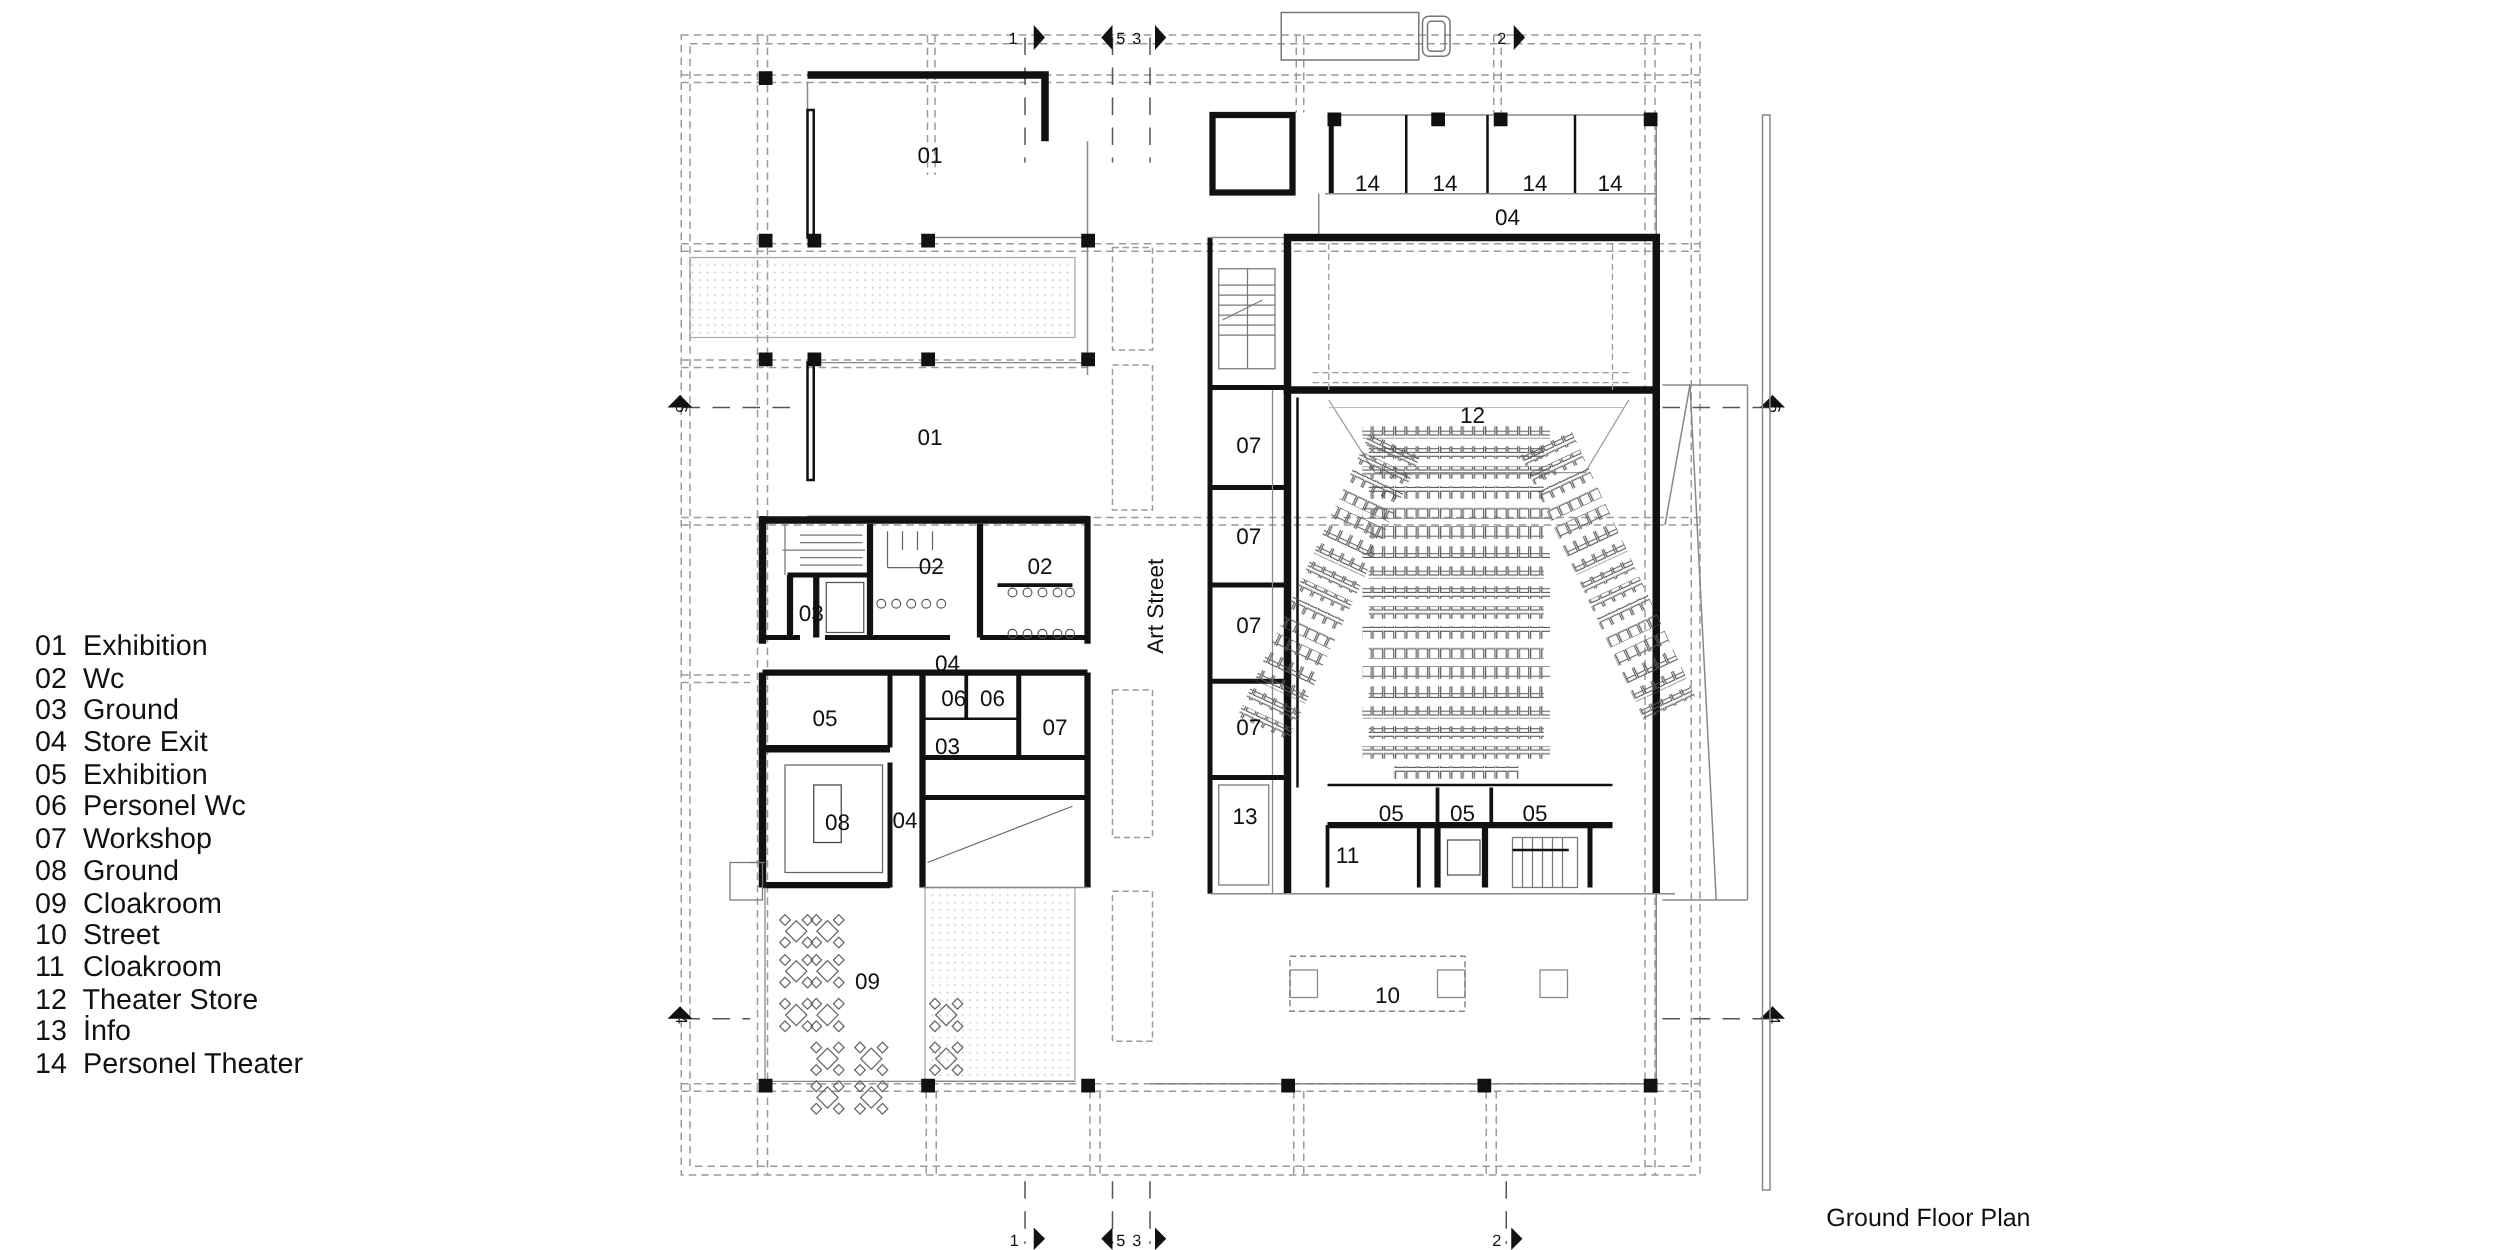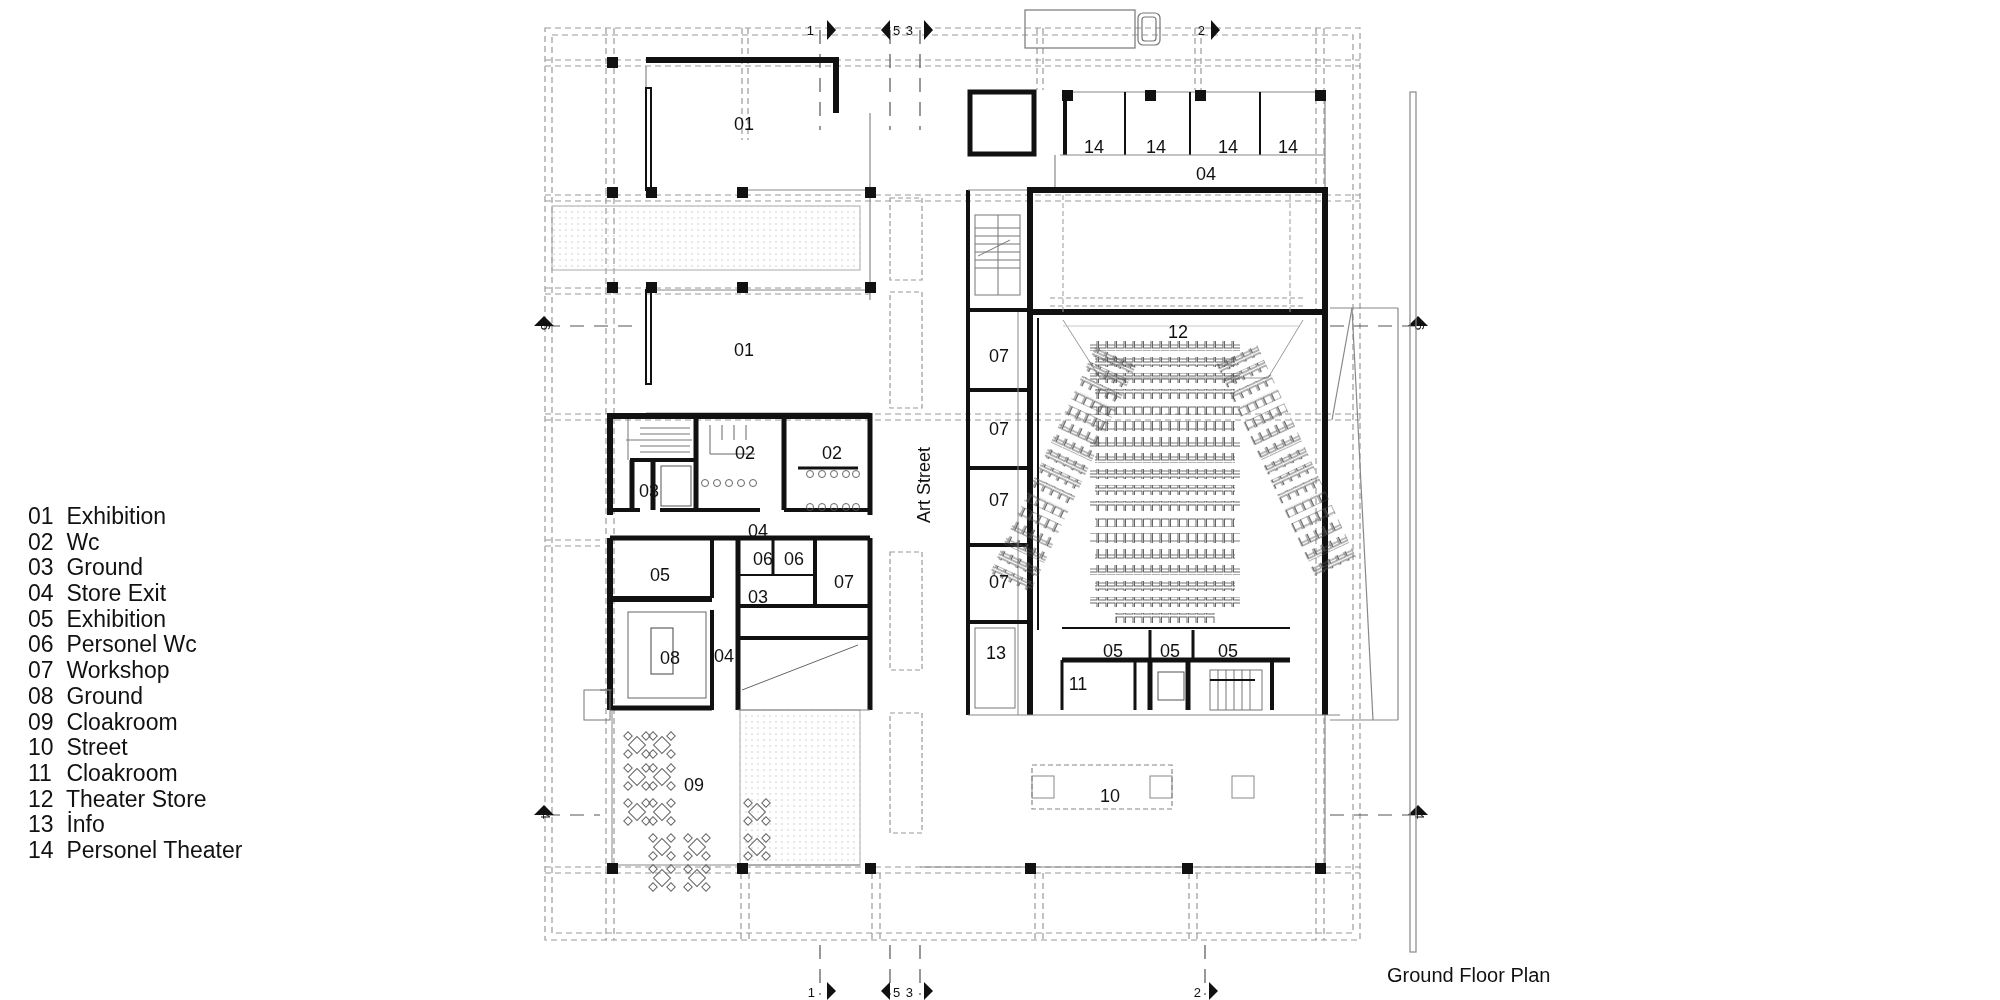--- a/index.html
+++ b/index.html
@@ -1,21 +1,21 @@
 <!DOCTYPE html>
 <html><head>
 <meta charset="utf-8">
 <style>
   html,body{margin:0;padding:0;background:#fff;}
   body{width:2000px;height:1000px;position:relative;overflow:hidden;font-family:"Liberation Sans",sans-serif;color:#111;}
   #plan{position:absolute;left:0;top:0;width:2000px;height:1000px;}
   .legend{position:absolute;left:28px;top:504px;}
   .legend-row{height:25.7px;line-height:25.7px;font-size:23px;white-space:nowrap;}
   .legend-row .num{display:inline-block;width:32px;}
-  .caption{position:absolute;left:1387px;top:964px;font-size:20px;}
+  .caption{position:absolute;left:1461px;top:964px;font-size:20px;}
   .lbl{font-family:"Liberation Sans",sans-serif;font-size:18px;fill:#111;text-anchor:middle;}
   .sec{font-family:"Liberation Sans",sans-serif;font-size:13px;fill:#111;}
 </style>
 </head>
 <body>
 
 <svg id="plan" viewBox="0 0 2000 1000" xmlns="http://www.w3.org/2000/svg">
   <defs>
     <pattern id="dots" width="6" height="6" patternUnits="userSpaceOnUse">
       <circle cx="2" cy="2" r="0.7" fill="#bdbdbd"></circle>

